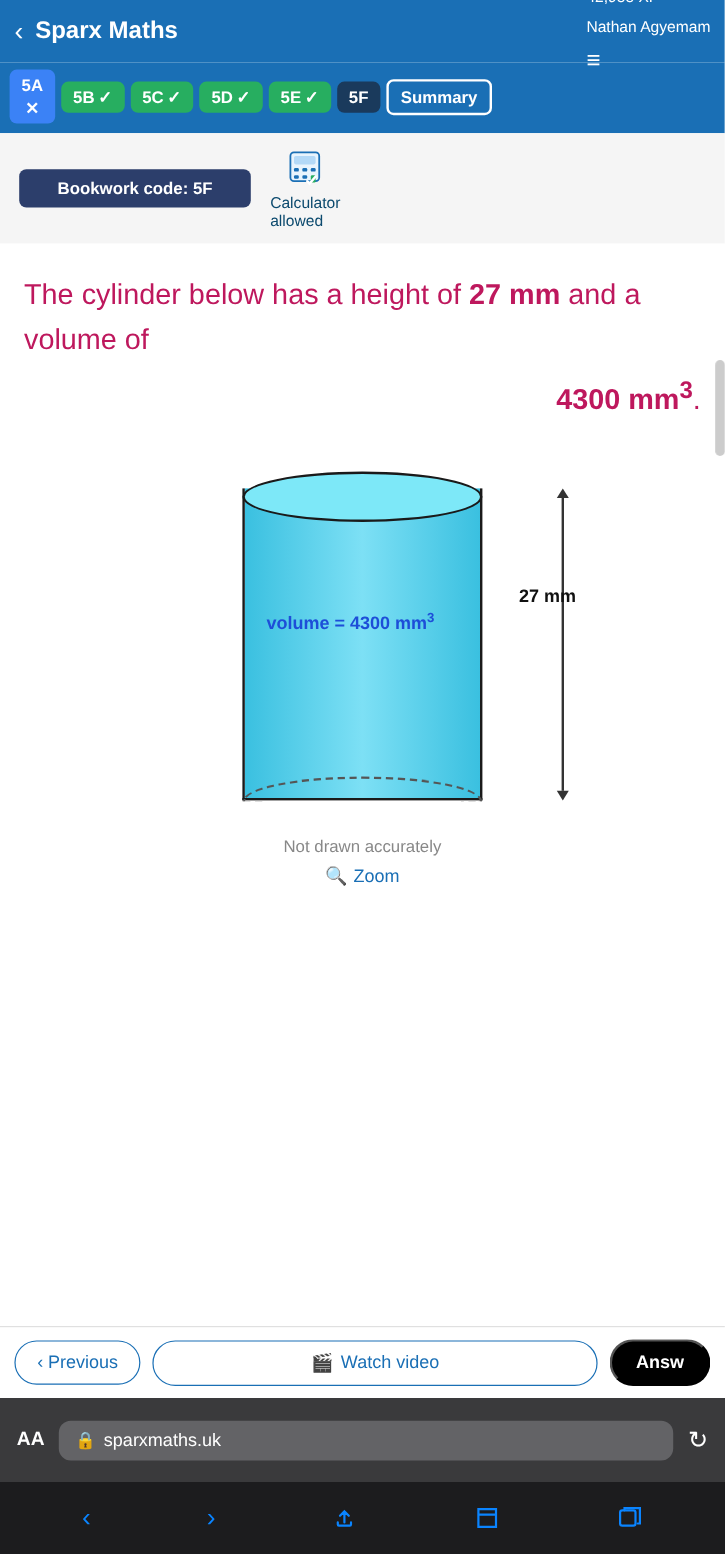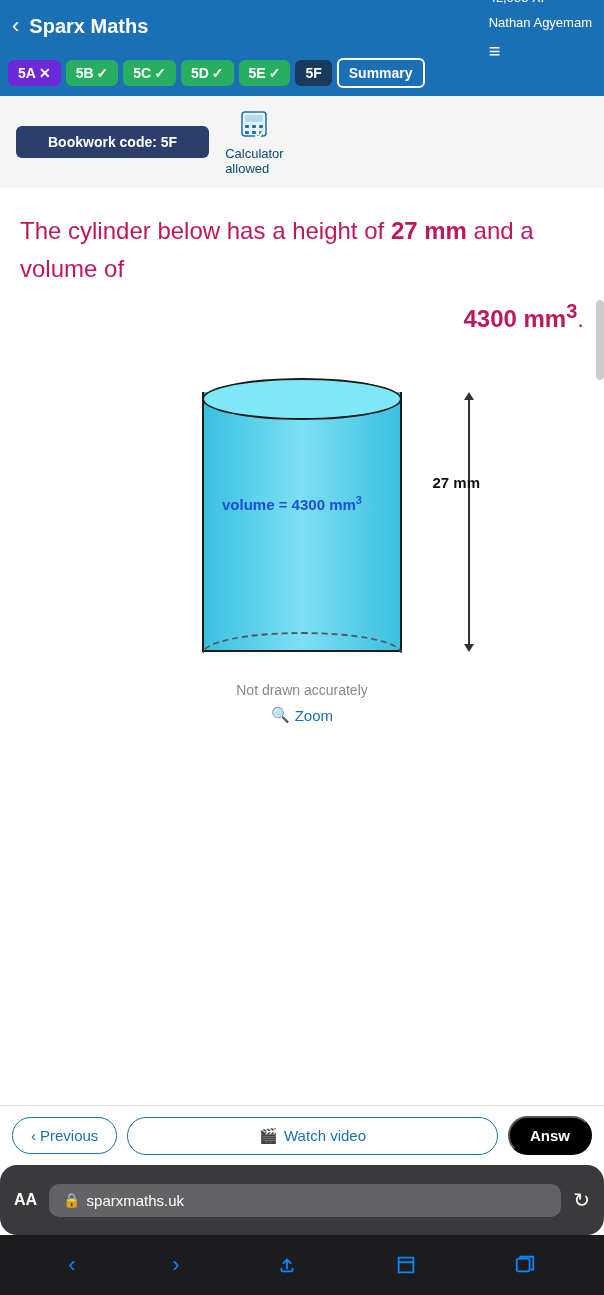--- a/index.html
+++ b/index.html
@@ -53,21 +53,21 @@
       border-radius: 6px;
       padding: 5px 10px;
       font-size: 14px;
       font-weight: 600;
       cursor: pointer;
       color: white;
       display: flex;
       align-items: center;
       gap: 3px;
     }
-    .tab-red { background: #6d28d9; }
+    .tab-red { background: #3b82f6; flex-direction: column; }
     .tab-green { background: #27ae60; }
     .tab-active { background: #1a3a5c; }
     .tab-summary { background: transparent; border: 2px solid white; color: white; border-radius: 6px; }
 
     
     .bookwork-bar {
       display: flex;
       align-items: center;
       padding: 12px 16px;
       gap: 16px;
@@ -297,21 +297,20 @@
       bottom: 60px;
       left: 0;
       width: 604px;
       background: #3a3a3c;
       height: 70px;
       display: flex;
       align-items: center;
       padding: 0 14px;
       gap: 12px;
       z-index: 20;
-      border-radius: 17px;
     }
     .aa-text {
       color: white;
       font-size: 16px;
       font-weight: 600;
       white-space: nowrap;
     }
     .url-bar {
       flex: 1;
       background: #636366;

